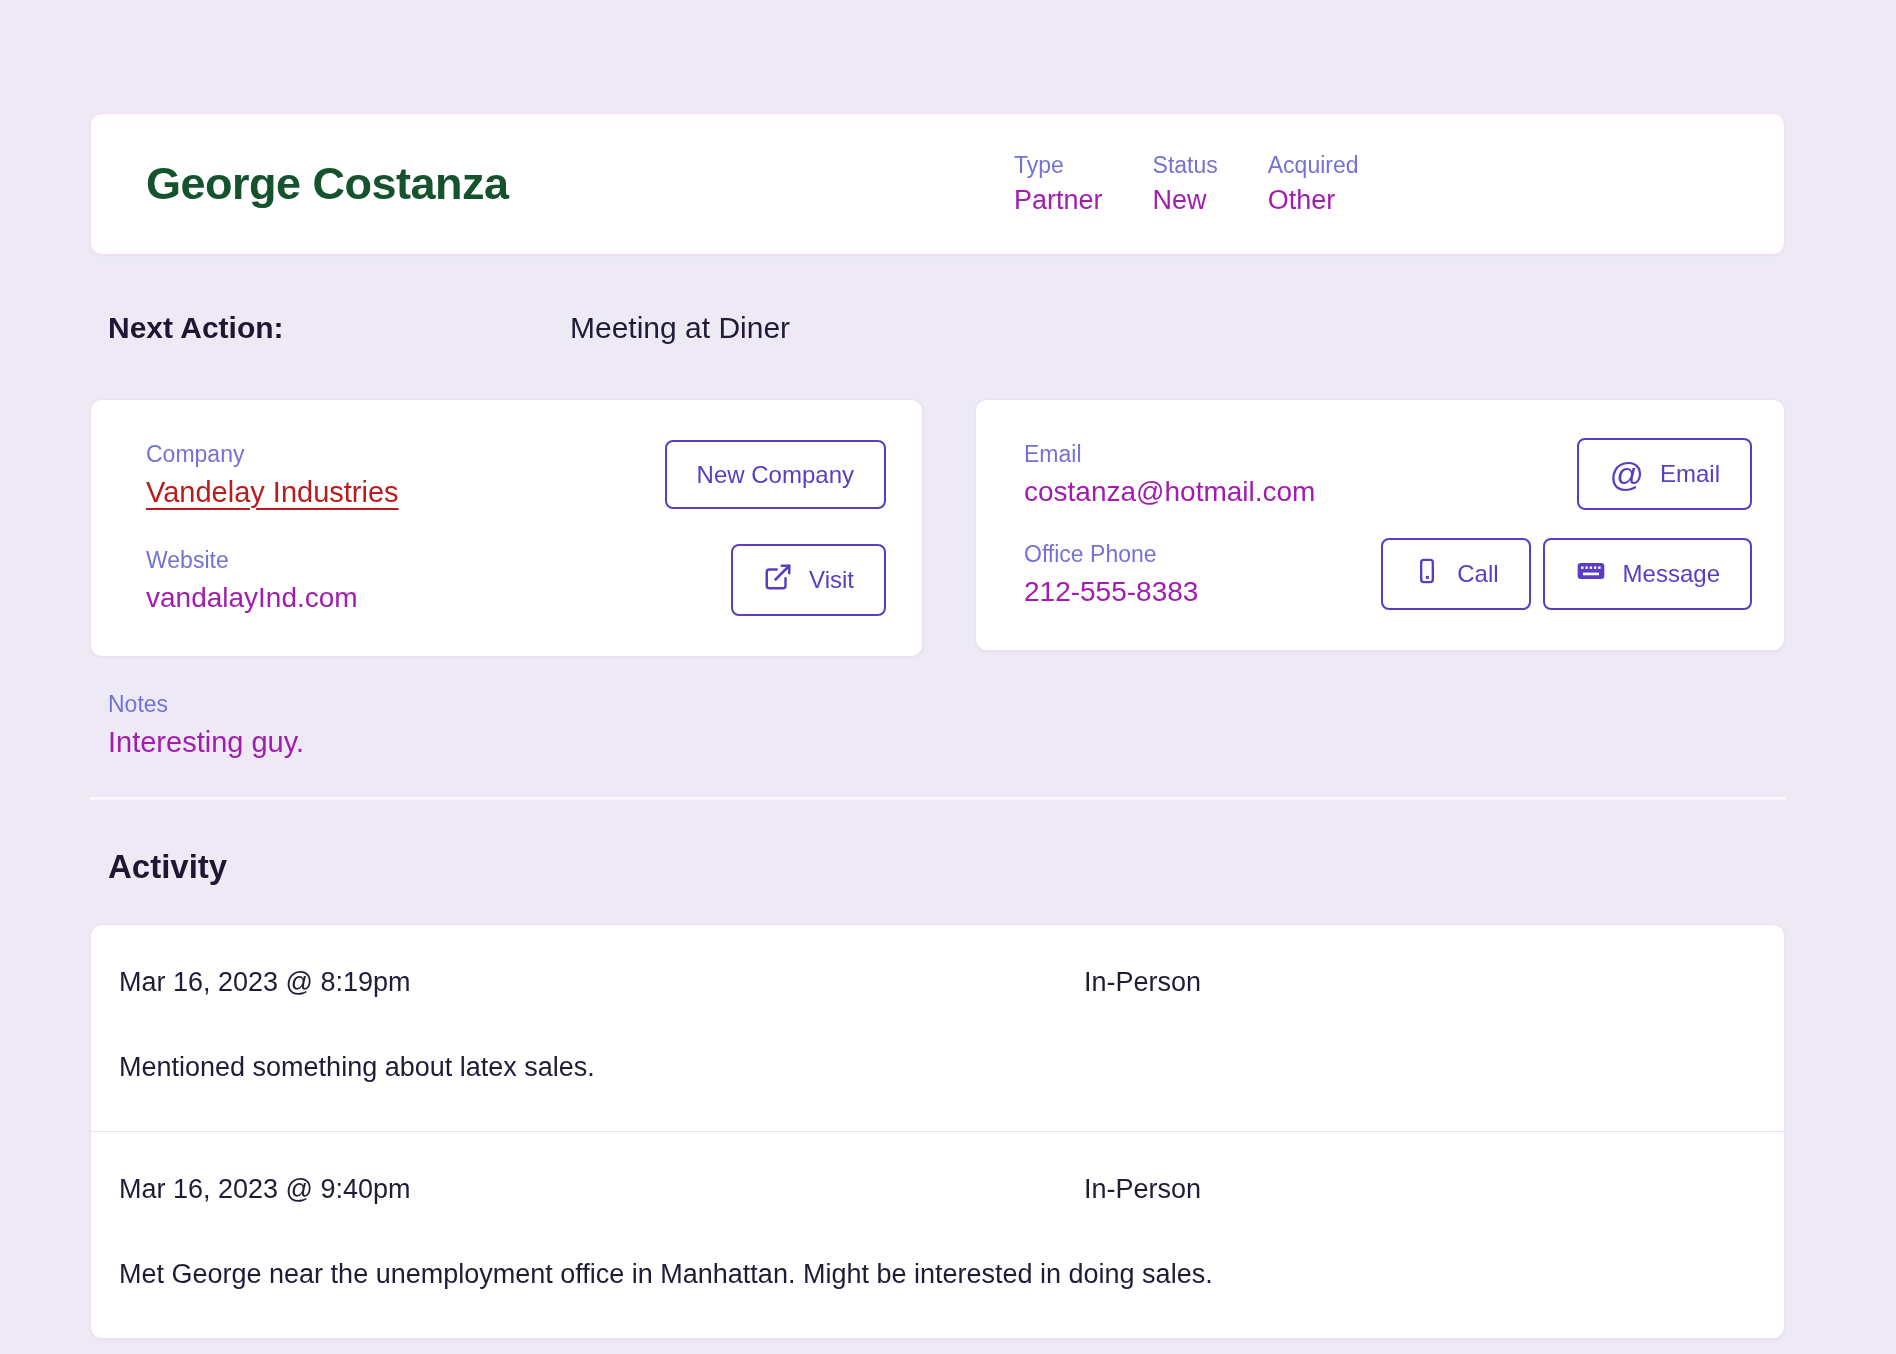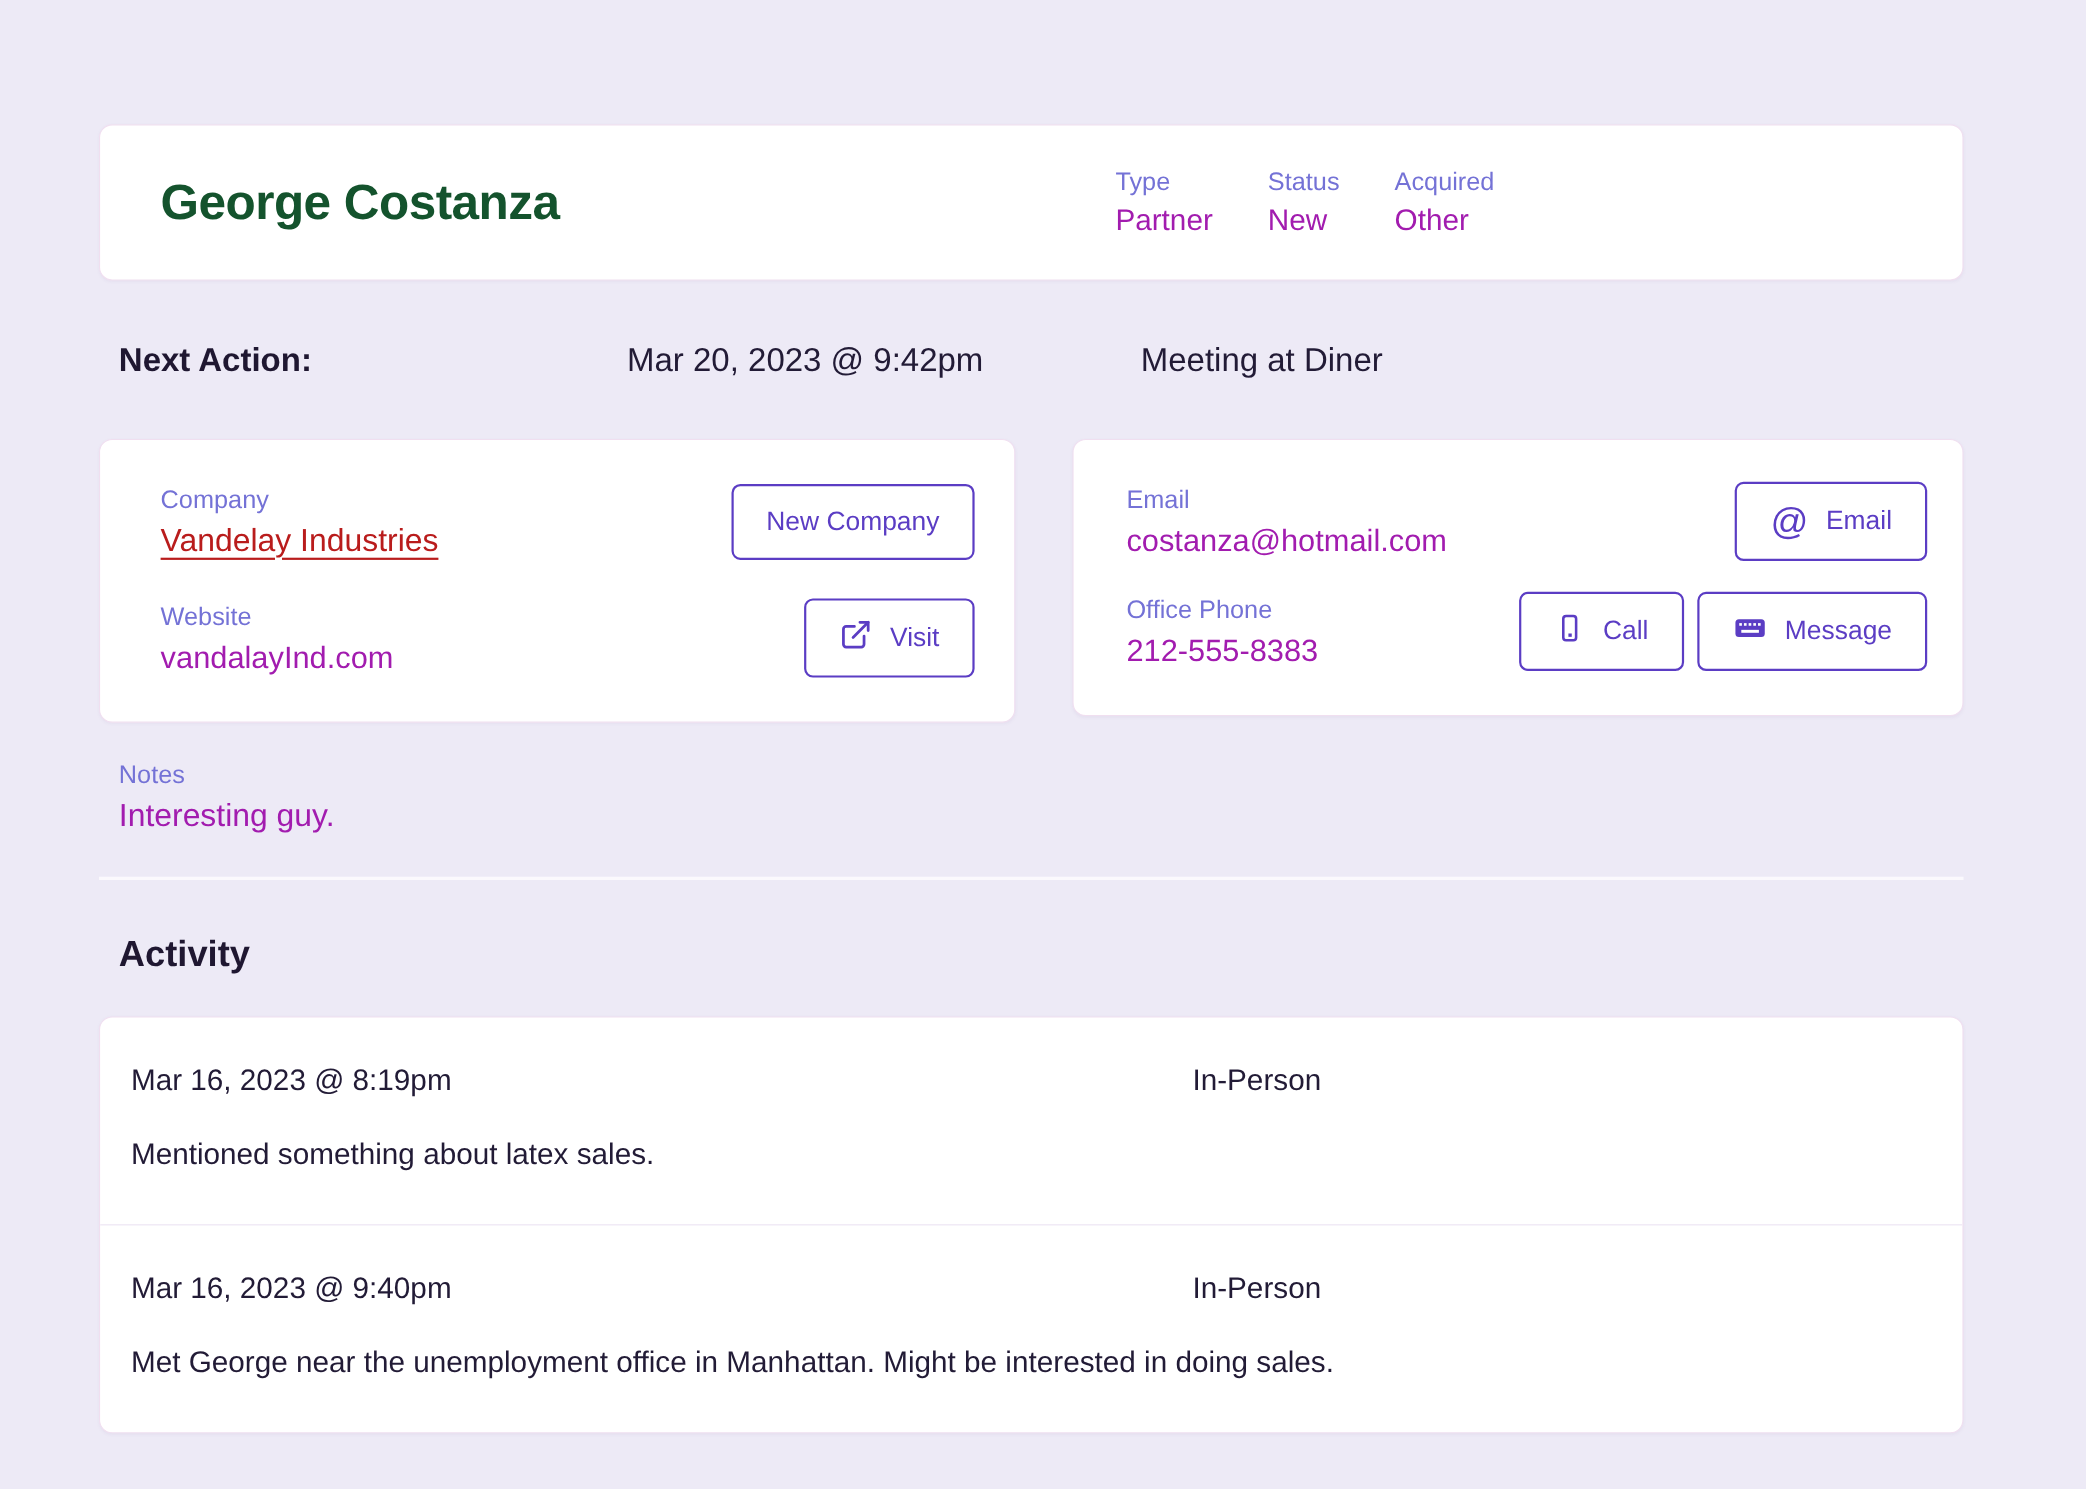--- a/index.html
+++ b/index.html
@@ -149,21 +149,21 @@
   .activity-row {
     padding:42px 28px 48px 28px;
     cursor:pointer;
   }
   .activity-head {
     display:grid;
     grid-template-columns:965px 1fr;
     font-size:27px;
   }
   .activity-desc {
-    margin-top:36px;
+    margin-top:54px;
     font-size:27px;
   }
   .row-divider {
     height:1px;
     background:#ebe3f2;
     border:none;
   }
 </style>
 </head>
 <body>
@@ -184,21 +184,20 @@
         </div>
         <div class="field">
           <div class="label">Acquired</div>
           <div class="value">Other</div>
         </div>
       </div>
     </section>
 
     <div class="next-action-row">
       <span class="na-label">Next Action:</span>
-      <span class="na-date">Mar 20, 2023 @ 9:42pm</span>
       <span class="na-desc">Meeting at Diner</span>
     </div>
 
     <div class="cards-row">
 
       <section class="card company-card">
         <div class="card-row">
           <div class="stack">
             <div class="label">Company</div>
             <a class="link">Vandelay Industries</a>

